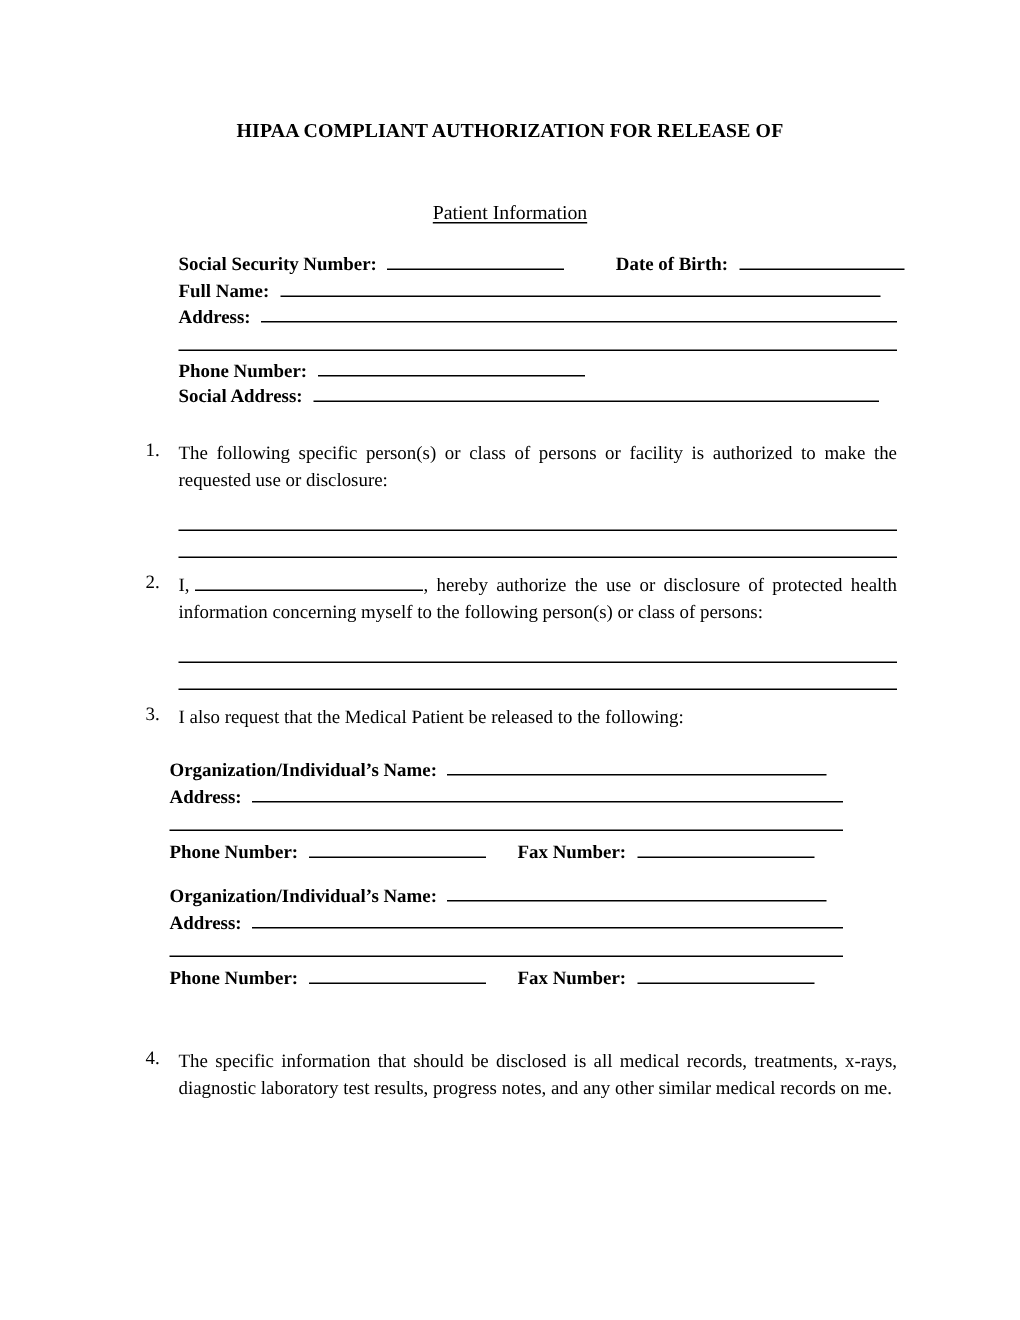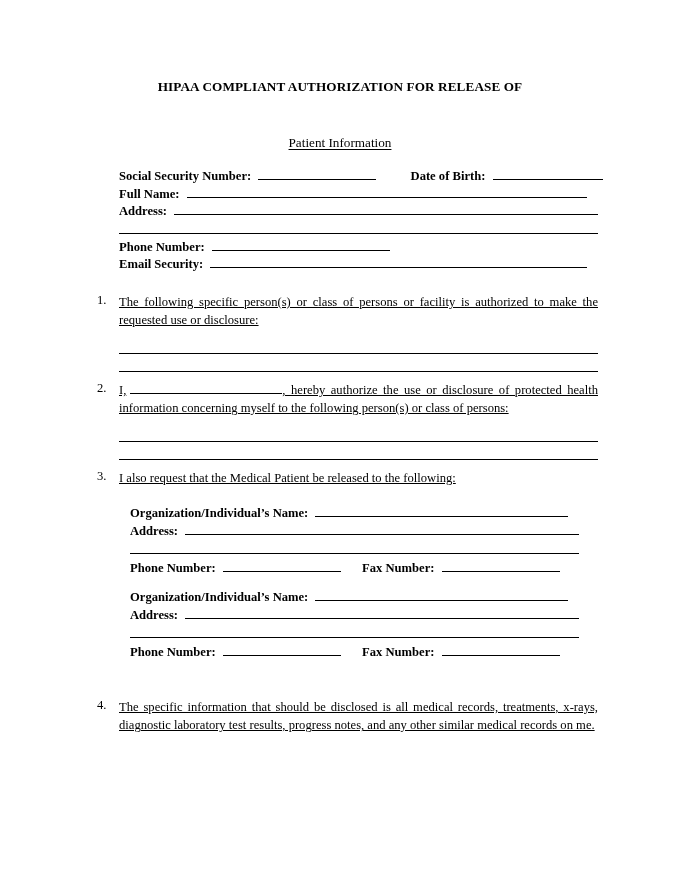--- a/index.html
+++ b/index.html
@@ -97,37 +97,36 @@
     width: 20px;
     font-size: 12.6px;
     text-align: left;
   }
   .item-body {
     margin-left: 22px;
     font-size: 12.6px;
     line-height: 18.2px;
     text-align: justify;
     text-justify: inter-word;
-    text-decoration: underline;
   }
   .item-body.nojustify { text-align: left; }
 
   .answer-lines {
     margin-left: 22px;
     margin-top: 6px;
   }
   .answer-line {
     border-bottom: 1.3px solid #000;
     height: 17.5px;
   }
 
   
   .org-block {
     position: absolute;
-    left: 130px;
+    left: 113px;
     width: 449px;
   }
   .org-row {
     position: relative;
     height: 18.2px;
     white-space: nowrap;
     font-size: 12.6px;
   }
   .inline-blank {
     display: inline-block;
@@ -171,21 +170,21 @@
     <div style="height:18px;position:relative;">
       <span class="rule-plain" style="position:absolute;left:0;top:13px;width:479px;"></span>
     </div>
 
     <div class="field-row">
       <span class="flabel">Phone Number:</span>
       <span class="rule" style="width:178px;"></span>
     </div>
 
     <div class="field-row">
-      <span class="flabel">Email Security:</span>
+      <span class="flabel">Social Address:</span>
       <span class="rule" style="width:377px;"></span>
     </div>
 
   </div>
 
   <div class="item" style="top:293px;">
     <div class="item-num">1.</div>
     <div class="item-body">The following specific person(s) or class of persons or facility is authorized to make the requested use or disclosure:</div>
     <div class="answer-lines">
       <div class="answer-line"></div>

